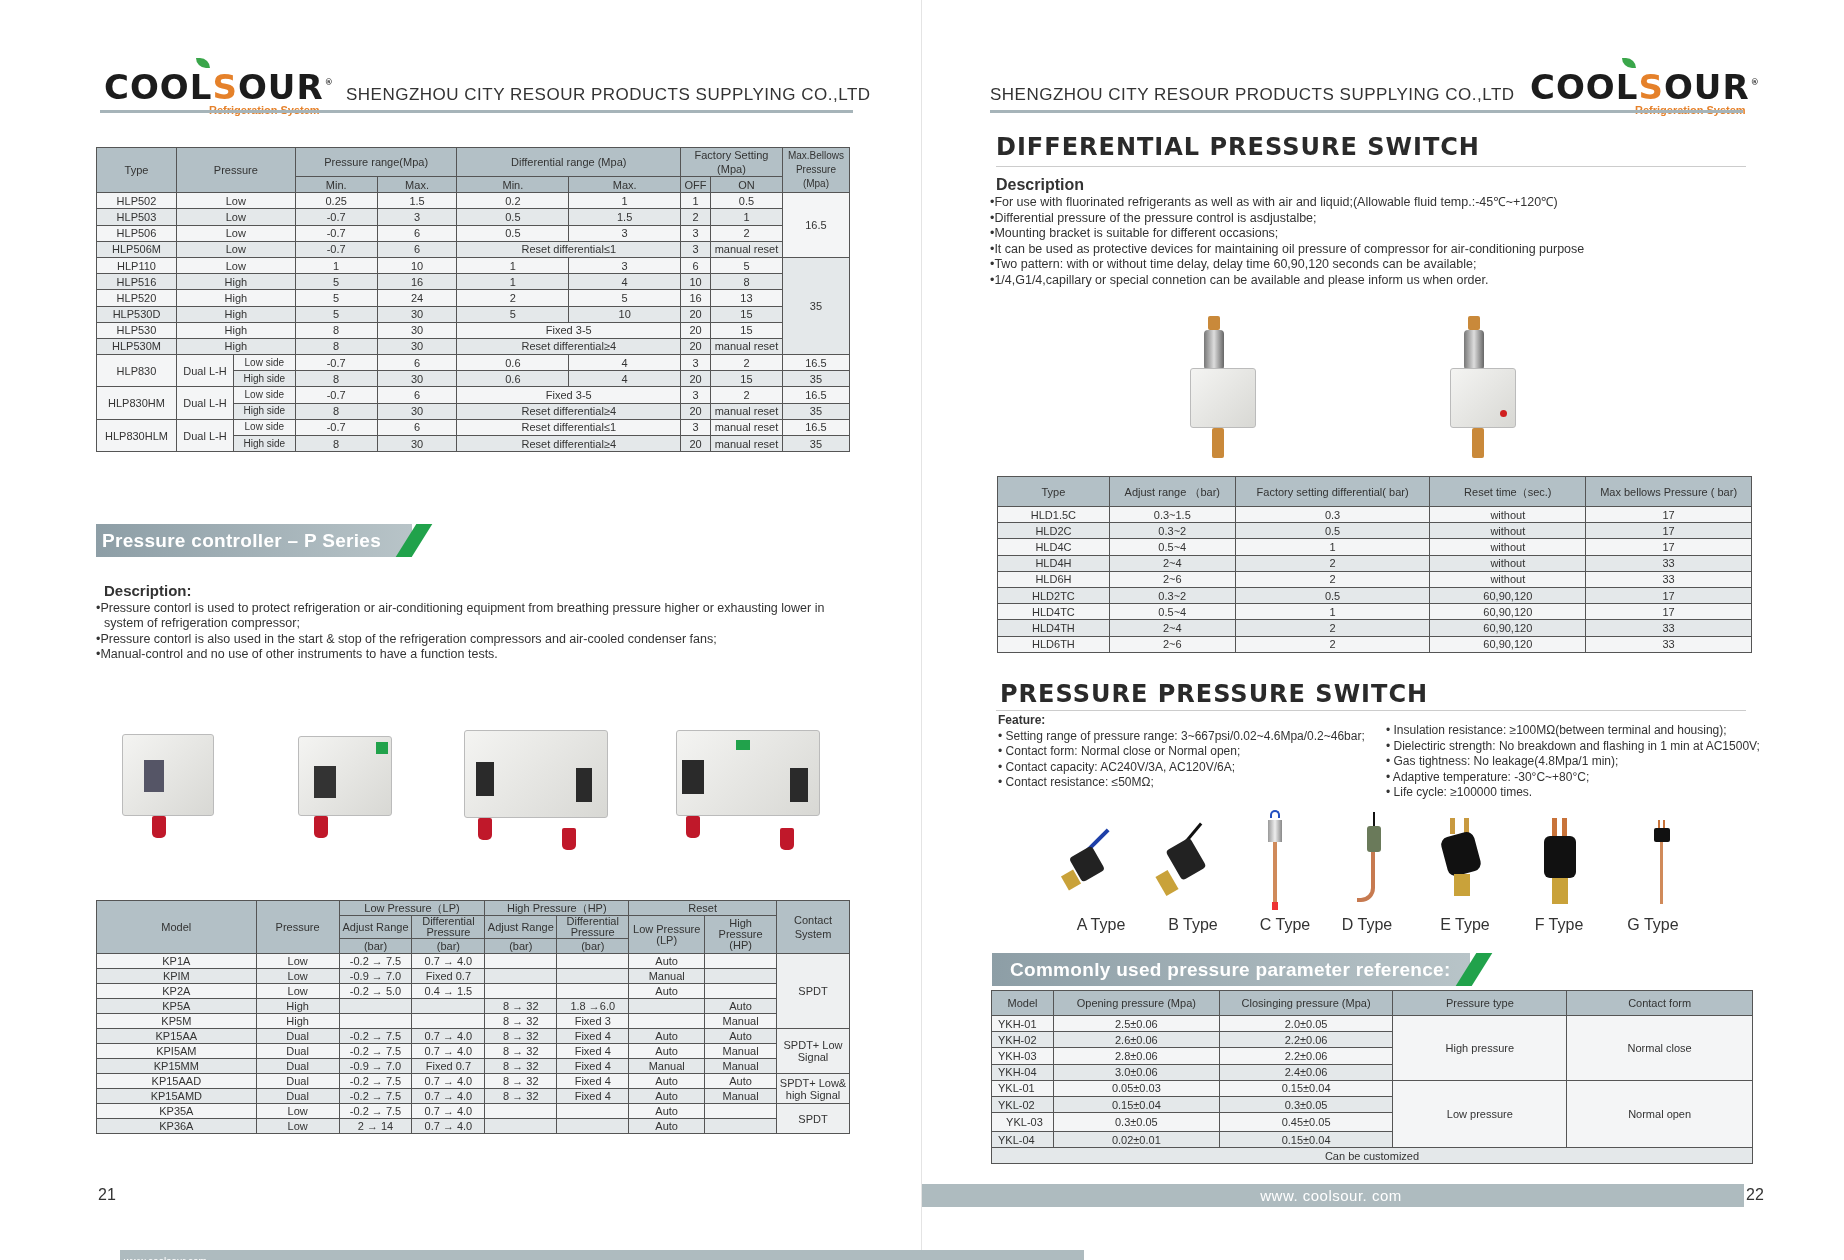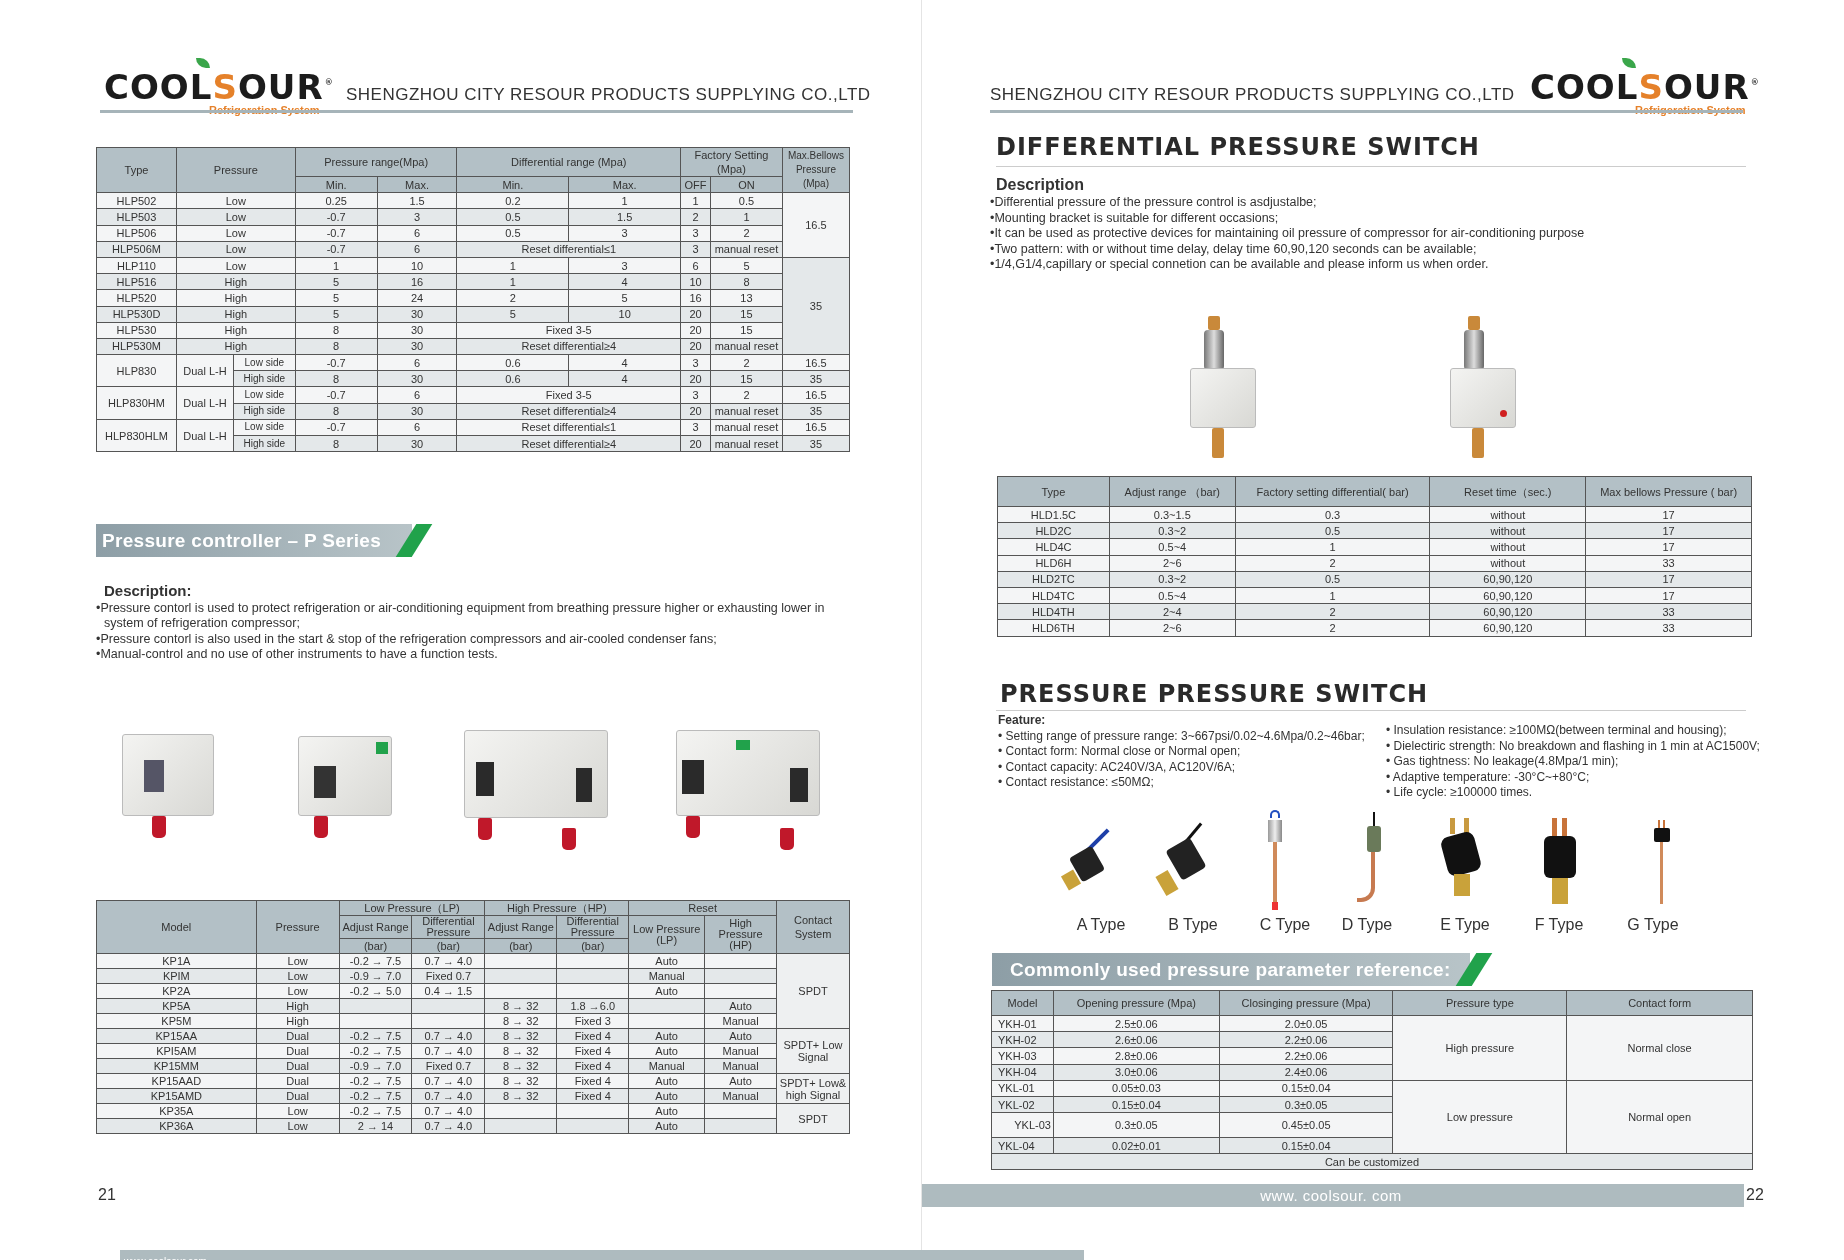--- a/index.html
+++ b/index.html
@@ -454,20 +454,21 @@
 <div class="abs logo" style="left:1530px;top:70px">
   <div class="logo-word"><span>COOL</span><span class="s">S</span><span>OUR</span><span class="logo-leaf" style="left:92px"></span><span class="logo-reg">®</span></div>
   <div class="logo-sub">Refrigeration System</div>
 </div>
 <div class="abs hrule" style="left:990px;top:110px;width:753px"></div>
 
 <div class="abs h1" style="left:996px;top:133px">DIFFERENTIAL PRESSURE SWITCH</div>
 <div class="abs" style="left:996px;top:166px;width:750px;height:1px;background:#ccc"></div>
 <div class="abs desc" style="left:990px;top:175px;width:760px">
   <div style="padding-left:6px;font-size:16px;font-weight:bold;line-height:20px">Description</div>
+  <div>•For use with fluorinated refrigerants as well as with air and liquid;(Allowable fluid temp.:-45℃~+120℃)</div>
   <div>•Differential pressure of the pressure control is asdjustalbe;</div>
   <div>•Mounting bracket is suitable for different occasions;</div>
   <div>•It can be used  as protective devices for maintaining oil pressure of compressor for air-conditioning purpose</div>
   <div>•Two pattern: with or without time delay, delay time 60,90,120 seconds can be available;</div>
   <div>•1/4,G1/4,capillary or special connetion can be available and please inform us when order.</div>
 </div>
 
 <div class="prod" style="left:1180px;top:316px;width:90px;height:145px">
   <div class="abs" style="left:28px;top:0;width:12px;height:14px;background:#c9893a;border-radius:2px"></div>
   <div class="abs" style="left:24px;top:14px;width:20px;height:40px;background:linear-gradient(90deg,#777,#ddd,#666);border-radius:4px"></div>
@@ -514,20 +515,27 @@
         <td style="height:16.2px">without</td>
         <td style="height:16.2px">17</td>
       </tr>
       <tr class="even">
         <td style="height:16.2px">HLD4C</td>
         <td style="height:16.2px">0.5~4</td>
         <td style="height:16.2px">1</td>
         <td style="height:16.2px">without</td>
         <td style="height:16.2px">17</td>
       </tr>
+      <tr class="alt">
+        <td style="height:16.2px">HLD4H</td>
+        <td style="height:16.2px">2~4</td>
+        <td style="height:16.2px">2</td>
+        <td style="height:16.2px">without</td>
+        <td style="height:16.2px">33</td>
+      </tr>
       <tr class="even">
         <td style="height:16.2px">HLD6H</td>
         <td style="height:16.2px">2~6</td>
         <td style="height:16.2px">2</td>
         <td style="height:16.2px">without</td>
         <td style="height:16.2px">33</td>
       </tr>
       <tr class="alt">
         <td style="height:16.2px">HLD2TC</td>
         <td style="height:16.2px">0.3~2</td>
@@ -675,21 +683,21 @@
         <td style="height:16.2px;">0.15±0.04</td>
         <td rowspan="4" style="background:#f4f5f6">Low pressure</td>
         <td rowspan="4" style="background:#f4f5f6">Normal open</td>
       </tr>
       <tr class="alt">
         <td style="height:16.2px;text-align:left;padding-left:6px">YKL-02</td>
         <td style="height:16.2px;">0.15±0.04</td>
         <td style="height:16.2px;">0.3±0.05</td>
       </tr>
       <tr class="even">
-        <td style="height:25px;text-align:right;padding-left:6px">YKL-03</td>
+        <td style="height:19px;text-align:center;padding-left:6px">YKL-03</td>
         <td style="height:16.2px;">0.3±0.05</td>
         <td style="height:16.2px;">0.45±0.05</td>
       </tr>
       <tr class="alt">
         <td style="height:16.2px;text-align:left;padding-left:6px">YKL-04</td>
         <td style="height:16.2px;">0.02±0.01</td>
         <td style="height:16.2px;">0.15±0.04</td>
       </tr>
       <tr class="alt">
         <td colspan="5" style="height:16px">Can be customized</td>

